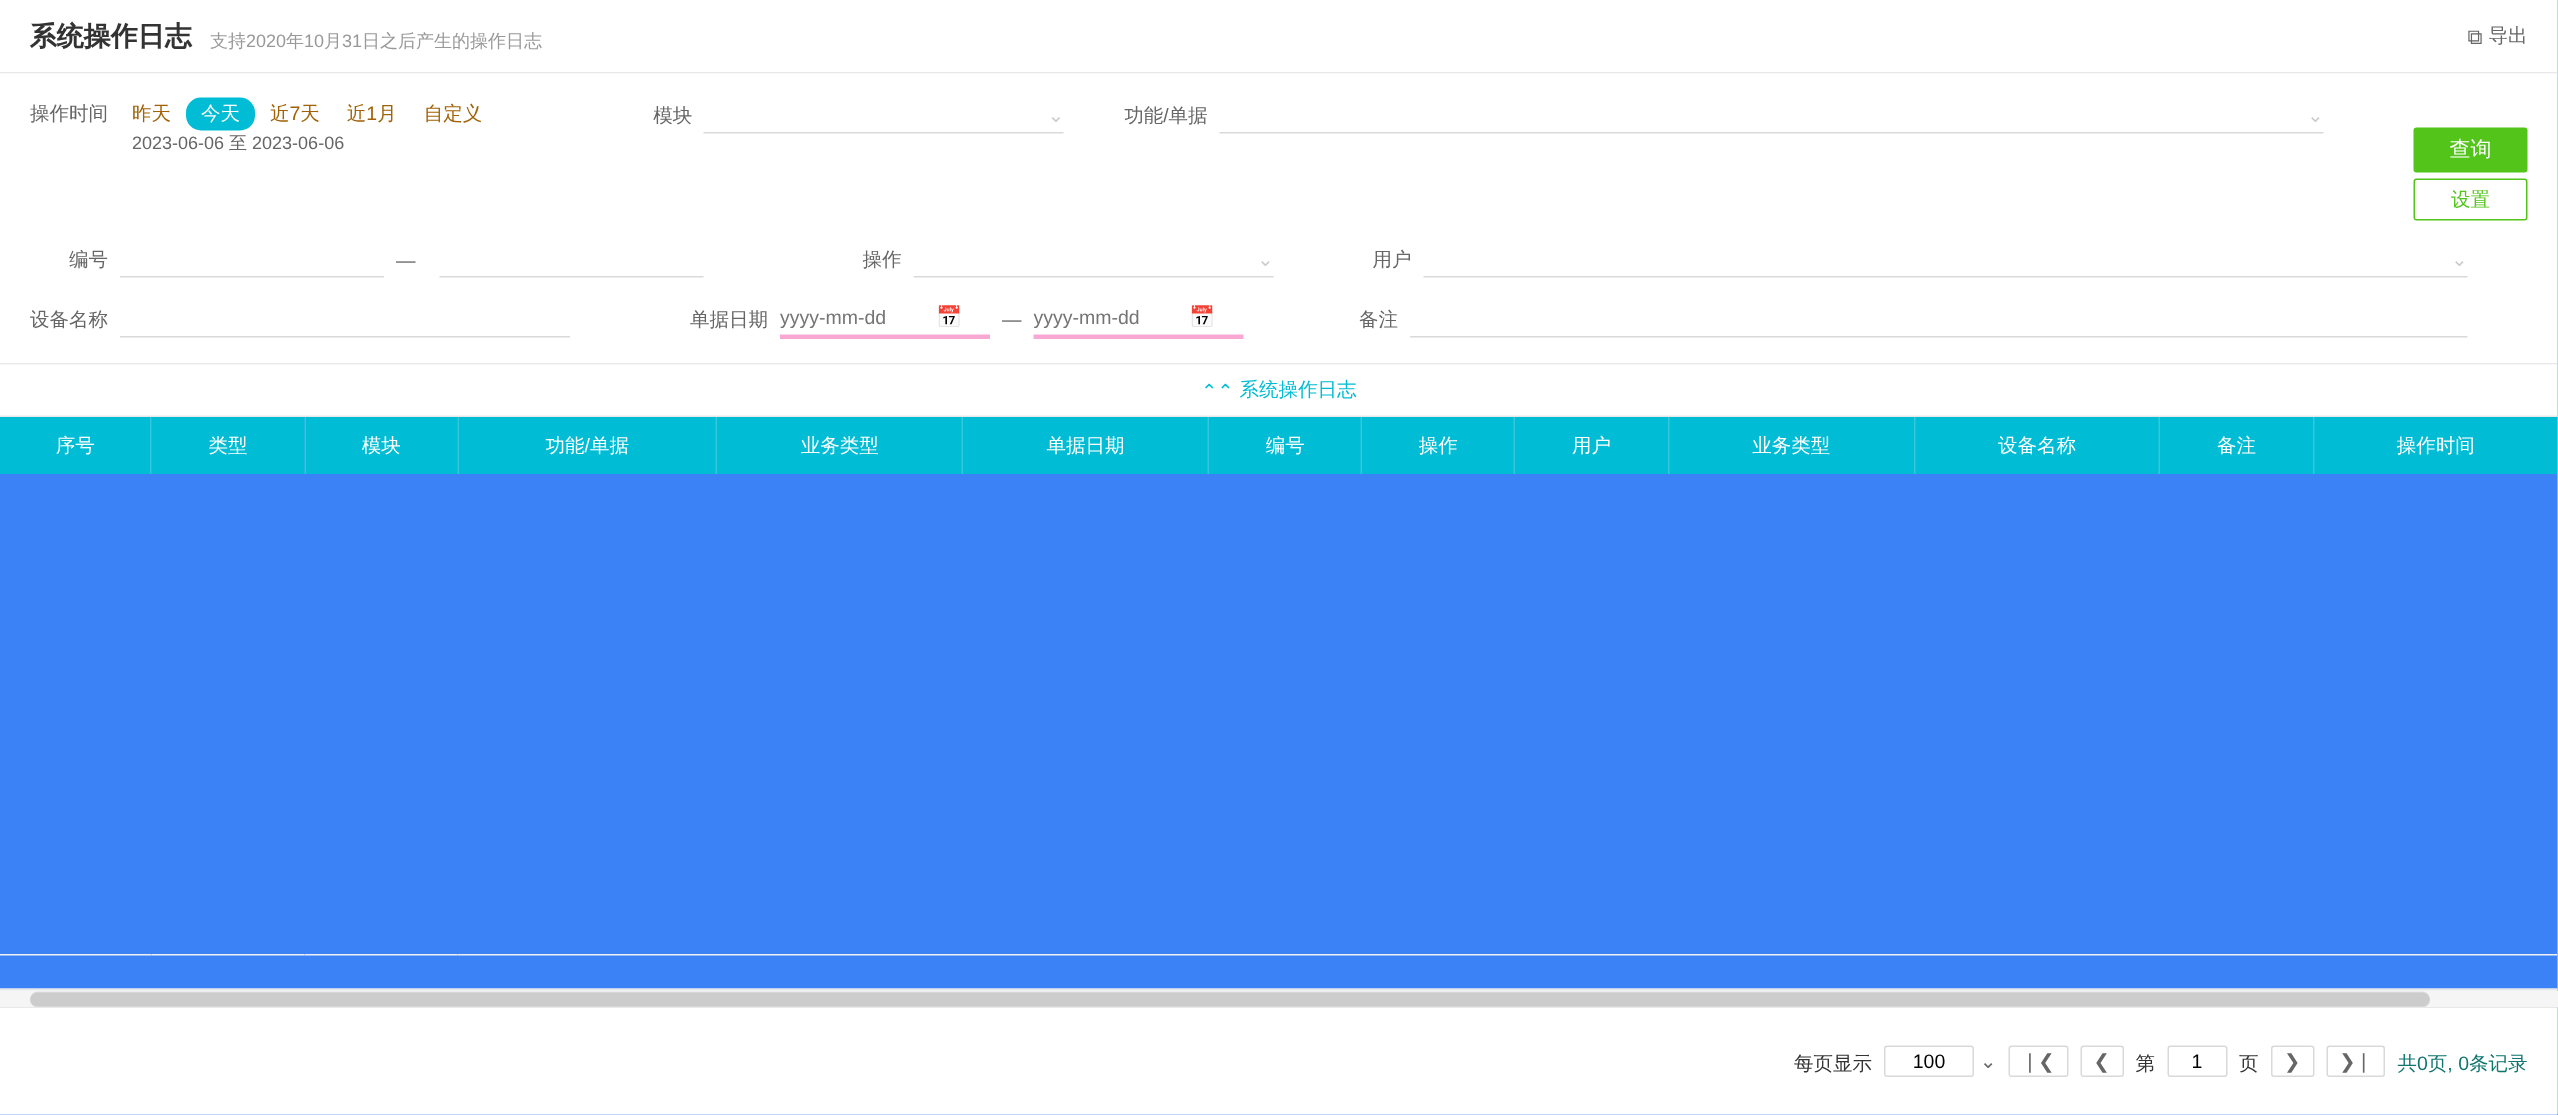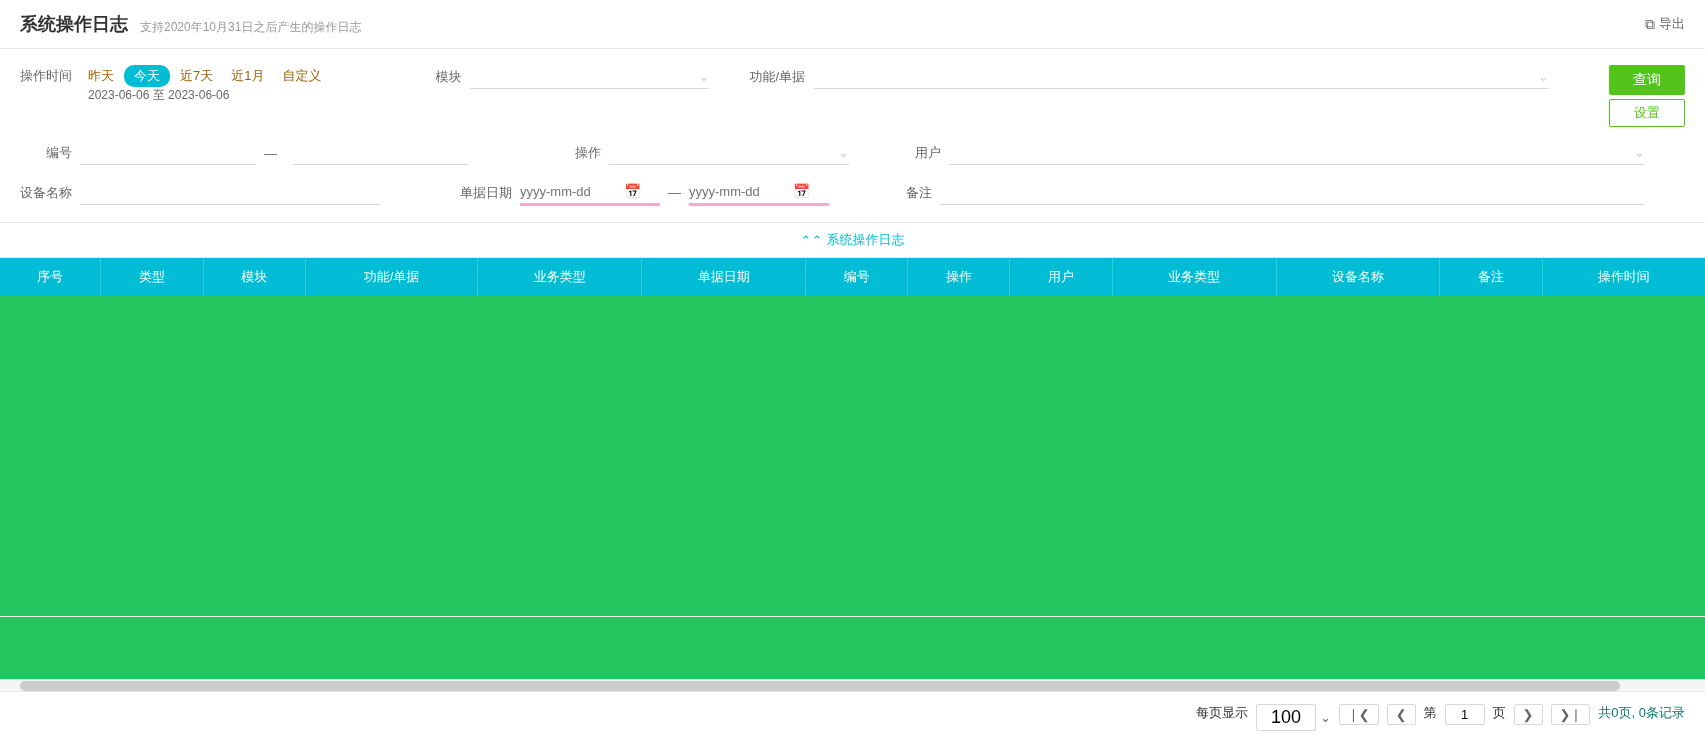--- a/index.html
+++ b/index.html
@@ -46,39 +46,39 @@
     
     .action-btns { display: flex; flex-direction: column; gap: 4px; }
     .btn-query { background: #52c41a; color: #fff; border: none; padding: 6px 24px; font-size: 14px; cursor: pointer; border-radius: 2px; }
     .btn-settings { background: #fff; color: #52c41a; border: 1px solid #52c41a; padding: 4px 20px; font-size: 13px; cursor: pointer; border-radius: 2px; }
 
     
     .collapse-bar { display: flex; justify-content: center; padding: 8px 0; background: #fff; border-bottom: 1px solid #e8e8e8; }
     .collapse-btn { color: #00bcd4; font-size: 13px; cursor: pointer; border: none; background: none; display: flex; align-items: center; gap: 4px; }
 
     
-    .table-wrapper { flex: 1; overflow: auto; background: #22c55e; margin: 0; }
+    .table-wrapper { flex: 1; overflow: auto; background: #3b82f6; margin: 0; }
     table { width: 100%; border-collapse: collapse; }
     thead tr { background: #00bcd4; }
     thead th { color: #fff; padding: 10px 8px; font-size: 13px; font-weight: normal; text-align: center; border-right: 1px solid rgba(255,255,255,0.2); white-space: nowrap; }
     thead th:last-child { border-right: none; }
     tbody tr:nth-child(even) { background: #f9f9f9; }
     tbody td { padding: 10px 8px; border-bottom: 1px solid #f0f0f0; text-align: center; font-size: 13px; }
 
     
     .empty-area { height: 300px; display: flex; align-items: center; justify-content: center; color: #ccc; }
 
     
     .scroll-bar-area { height: 12px; background: #f5f5f5; border-top: 1px solid #e8e8e8; overflow-x: auto; }
     .scroll-inner { height: 10px; background: #ccc; border-radius: 5px; width: 1600px; margin: 1px 20px; }
 
     
-    .pagination { display: flex; align-items: flex-start; justify-content: flex-end; padding: 12px 20px; background: #fff; border-top: 1px solid #e8e8e8; gap: 8px; font-size: 13px; color: #333; }
+    .pagination { display: flex; align-items: flex-end; justify-content: flex-end; padding: 25px 20px; background: #fff; border-top: 1px solid #e8e8e8; gap: 8px; font-size: 13px; color: #333; }
     .page-size-select { display: flex; align-items: center; gap: 4px; }
-    .page-size-input { border: 1px solid #d9d9d9; padding: 2px 8px; width: 60px; text-align: center; border-radius: 2px; font-size: 18px; }
+    .page-size-input { border: 1px solid #d9d9d9; padding: 2px 8px; width: 60px; text-align: center; border-radius: 2px; font-size: 13px; }
     .page-nav-btn { border: 1px solid #d9d9d9; background: #fff; padding: 2px 8px; cursor: pointer; border-radius: 2px; color: #666; font-size: 13px; }
     .page-nav-btn:disabled { color: #ccc; cursor: not-allowed; }
     .page-num-input { border: 1px solid #d9d9d9; padding: 2px 4px; width: 40px; text-align: center; border-radius: 2px; font-size: 13px; }
     .page-total { color: #0f766e; }
 
     .header-left { display: flex; align-items: flex-end; }
 
     .time-col { display: flex; flex-direction: column; margin-right: 40px; }
     .time-btns-row { display: flex; align-items: center; gap: 2px; }
   </style>
@@ -127,21 +127,21 @@
       </div>
 
       <div class="filter-col" style="min-width:300px; flex:1;">
         <span class="filter-label">功能/单据</span>
         <div class="select-field" style="min-width:240px; flex:1;">
           <span></span>
           <span class="chevron-icon">⌄</span>
         </div>
       </div>
 
-      <div class="action-btns" style="margin-left: 20px;">
+      <div class="action-btns" style="margin-left: 20px; margin-top: 20px;">
         <button class="btn-query">查询</button>
         <button class="btn-settings">设置</button>
       </div>
     </div>
 
     <div class="filter-row">
 
       <div class="filter-col">
         <span class="filter-label">编号</span>
         <input class="input-field" style="min-width: 120px;">

